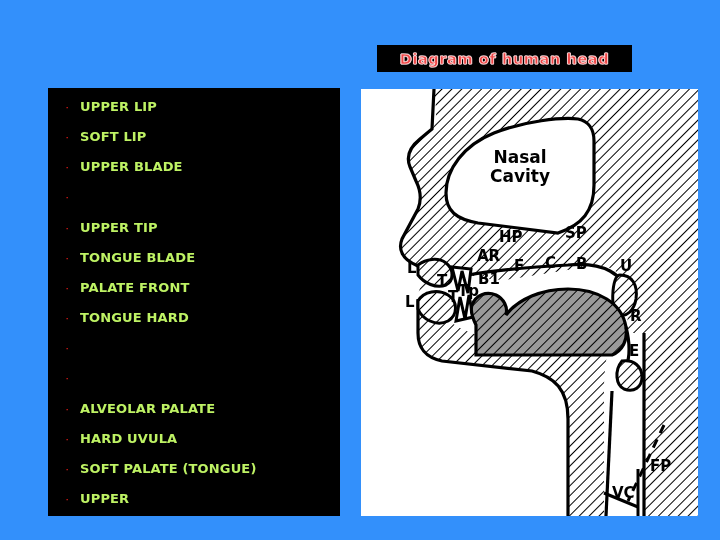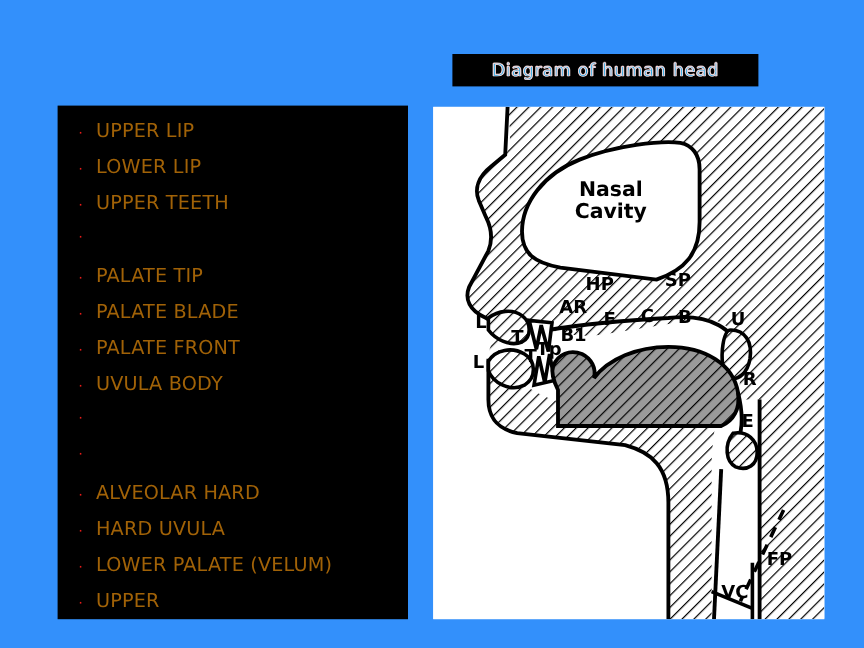--- a/index.html
+++ b/index.html
@@ -23,22 +23,22 @@
     width: 255px;
     height: 27px;
     background: #000000;
     display: flex;
     align-items: center;
     justify-content: center;
   }
   #title-text {
     font-family: "DejaVu Sans", sans-serif;
     font-size: 14.5px;
-    font-weight: normal;
-    color: #0ea5e9;
+    font-weight: bold;
+    color: #ef4444;
     letter-spacing: 0.6px;
     white-space: nowrap;
     -webkit-text-stroke: 0.6px #ffd9d9;
     text-shadow:
        0.7px 0 0 rgba(255,230,230,.85),
       -0.7px 0 0 rgba(255,230,230,.85),
        0 0.7px 0 rgba(255,230,230,.55),
        0 -0.7px 0 rgba(255,230,230,.55);
   }
 
@@ -64,35 +64,36 @@
     flex: 0 0 20px;
     color: #e81b18;
     font-size: 13px;
     line-height: 1;
     text-align: left;
     padding-left: 5px;
     box-sizing: border-box;
   }
   .item-label {
     font-family: "DejaVu Sans", sans-serif;
-    font-size: 16px;
-    font-weight: normal;
-    color: #a16207;
+    font-size: 13px;
+    font-weight: bold;
+    color: #bef264;
     letter-spacing: 0.15px;
     white-space: nowrap;
   }
 
   
   #diagram-panel {
     position: absolute;
     left: 361px;
     top: 89px;
     width: 326px;
     height: 427px;
     background: #ffffff;
+    padding-left: 11px;
   }
   #diagram-svg {
     display: block;
     width: 326px;
     height: 427px;
   }
   .dlabel {
     font-family: "DejaVu Sans", sans-serif;
     font-weight: bold;
     fill: #000000;
@@ -106,62 +107,62 @@
 </div>
 
 <div id="list-panel">
 
   <div class="list-item">
     <span class="bullet">·</span>
     <span class="item-label">UPPER LIP</span>
   </div>
   <div class="list-item">
     <span class="bullet">·</span>
-    <span class="item-label">LOWER LIP</span>
-  </div>
-  <div class="list-item">
-    <span class="bullet">·</span>
-    <span class="item-label">UPPER TEETH</span>
-  </div>
-  <div class="list-item">
-    <span class="bullet">·</span>
-  </div>
-  <div class="list-item">
-    <span class="bullet">·</span>
-    <span class="item-label">PALATE TIP</span>
-  </div>
-  <div class="list-item">
-    <span class="bullet">·</span>
-    <span class="item-label">PALATE BLADE</span>
+    <span class="item-label">SOFT LIP</span>
+  </div>
+  <div class="list-item">
+    <span class="bullet">·</span>
+    <span class="item-label">UPPER BLADE</span>
+  </div>
+  <div class="list-item">
+    <span class="bullet">·</span>
+  </div>
+  <div class="list-item">
+    <span class="bullet">·</span>
+    <span class="item-label">UPPER TIP</span>
+  </div>
+  <div class="list-item">
+    <span class="bullet">·</span>
+    <span class="item-label">TONGUE BLADE</span>
   </div>
   <div class="list-item">
     <span class="bullet">·</span>
     <span class="item-label">PALATE FRONT</span>
   </div>
   <div class="list-item">
     <span class="bullet">·</span>
-    <span class="item-label">UVULA BODY</span>
-  </div>
-  <div class="list-item">
-    <span class="bullet">·</span>
-  </div>
-  <div class="list-item">
-    <span class="bullet">·</span>
-  </div>
-  <div class="list-item">
-    <span class="bullet">·</span>
-    <span class="item-label">ALVEOLAR HARD</span>
+    <span class="item-label">TONGUE HARD</span>
+  </div>
+  <div class="list-item">
+    <span class="bullet">·</span>
+  </div>
+  <div class="list-item">
+    <span class="bullet">·</span>
+  </div>
+  <div class="list-item">
+    <span class="bullet">·</span>
+    <span class="item-label">ALVEOLAR PALATE</span>
   </div>
   <div class="list-item">
     <span class="bullet">·</span>
     <span class="item-label">HARD UVULA</span>
   </div>
   <div class="list-item">
     <span class="bullet">·</span>
-    <span class="item-label">LOWER PALATE (VELUM)</span>
+    <span class="item-label">SOFT PALATE (TONGUE)</span>
   </div>
   <div class="list-item">
     <span class="bullet">·</span>
     <span class="item-label">UPPER</span>
   </div>
 
 </div>
 
 <div id="diagram-panel">
   <svg id="diagram-svg" viewBox="0 0 326 427">

